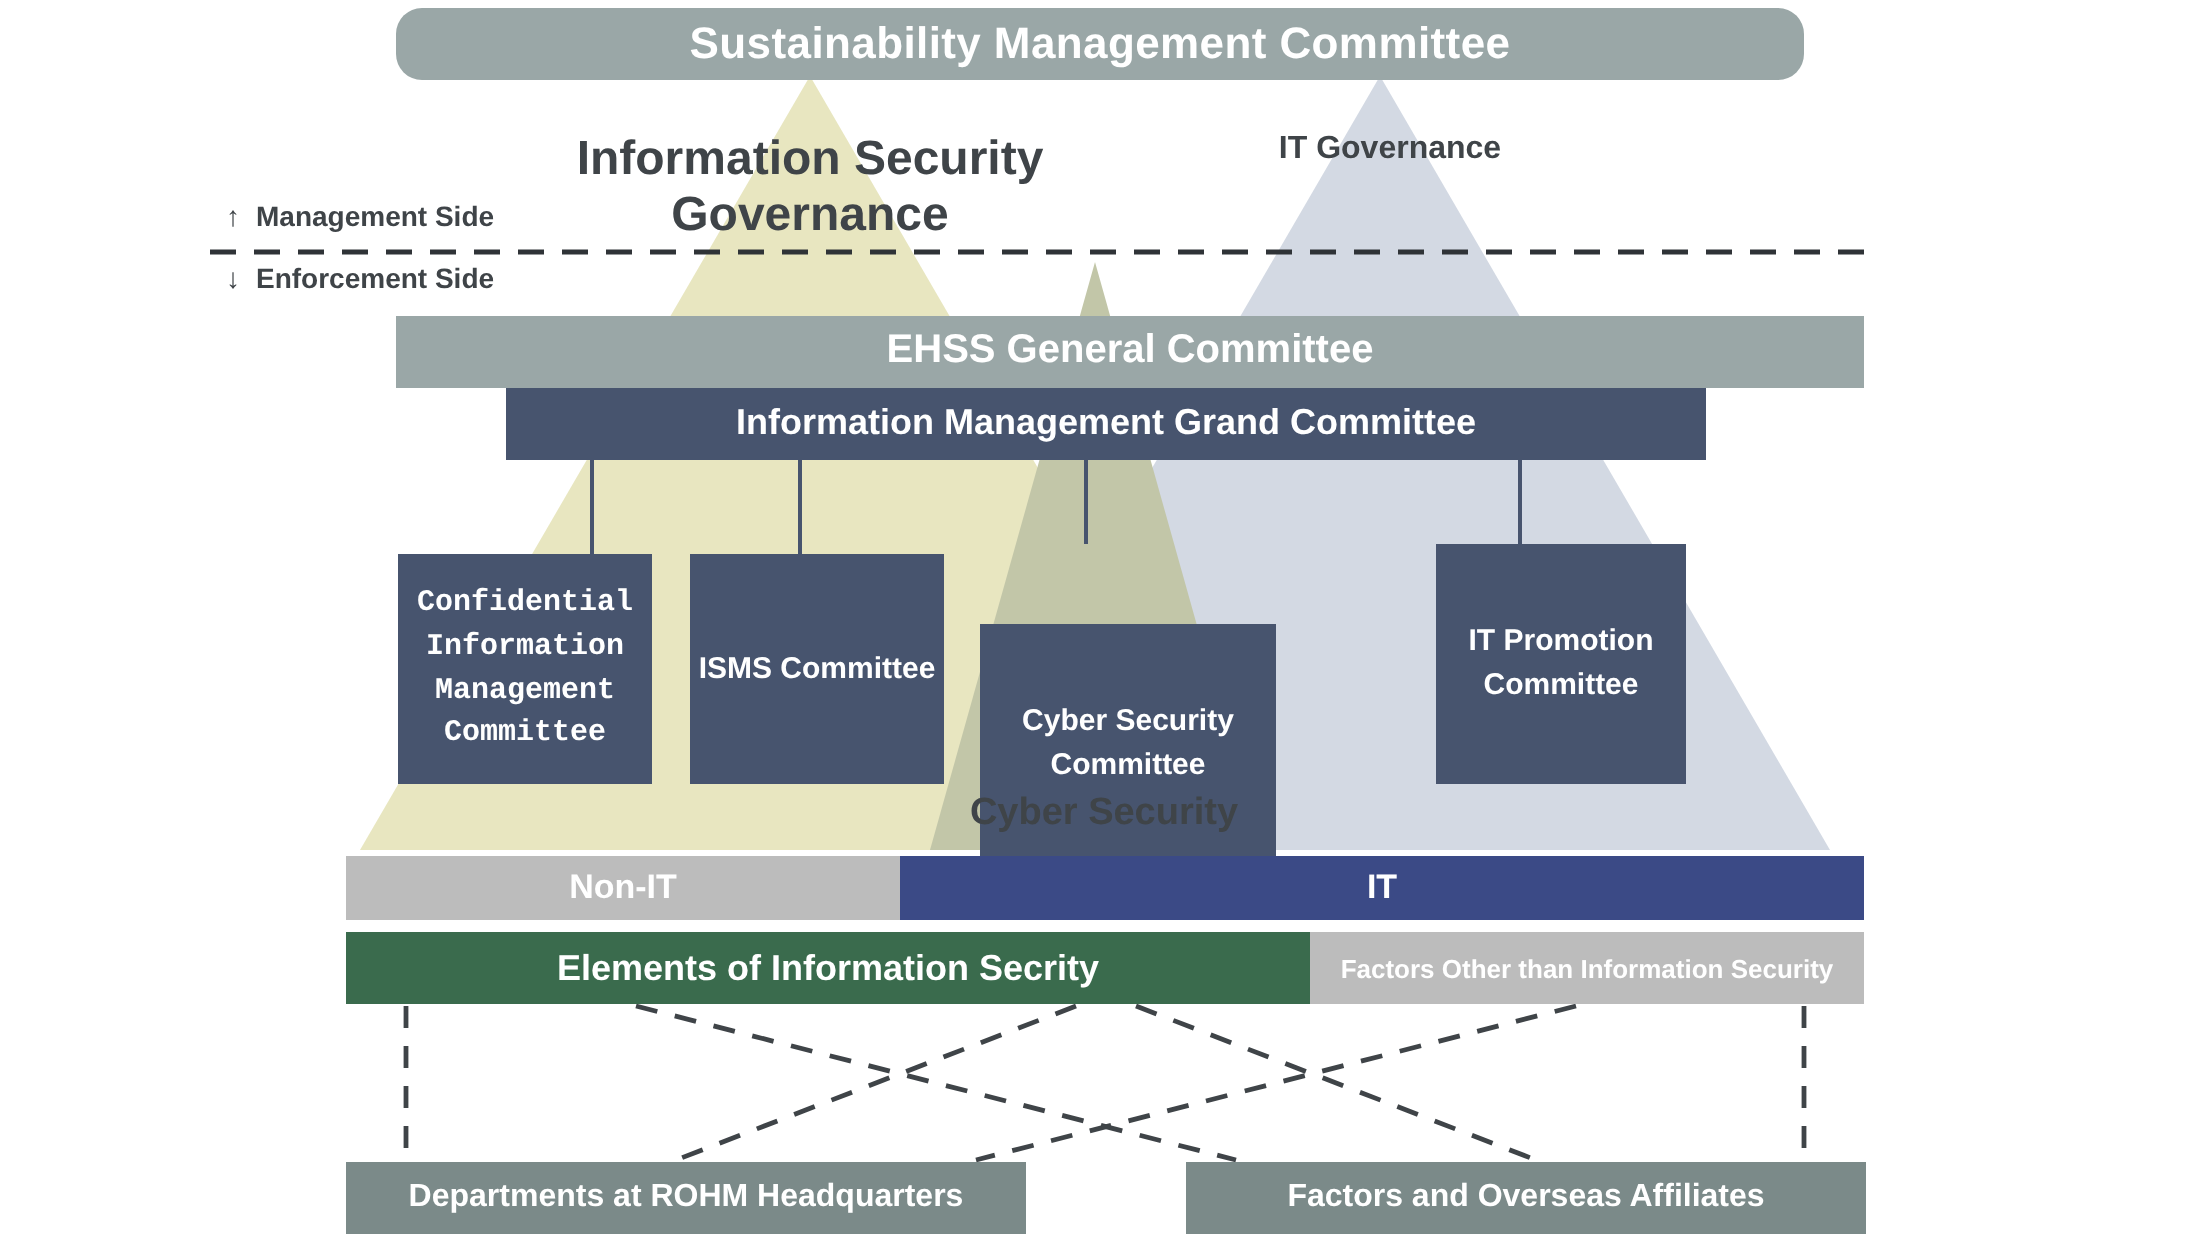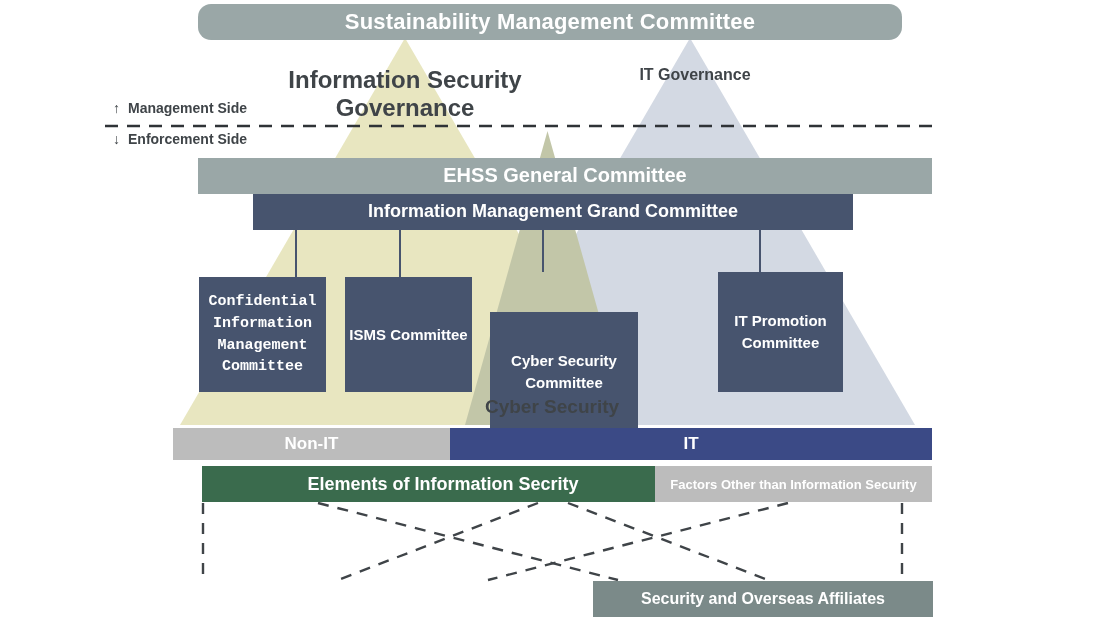--- a/index.html
+++ b/index.html
@@ -125,21 +125,21 @@
   .seg-nonit {
     left: 173px; top: 428px; width: 277px; height: 32px;
     background: #bcbcbc; font-size: 17px;
   }
   .seg-it {
     left: 450px; top: 428px; width: 482px; height: 32px;
     background: #3b4a86; font-size: 17px;
   }
   .seg-elements {
     left: 173px; top: 466px; width: 482px; height: 36px;
-    background: #3a6b4d; font-size: 18px; margin-left: 29px;
+    background: #3a6b4d; font-size: 18px;
   }
   .seg-factors {
     left: 655px; top: 466px; width: 277px; height: 36px;
     background: #bcbcbc; font-size: 13px;
   }
 
   .bottom-box {
     position: absolute;
     box-sizing: border-box;
     background: #7b8a89;
@@ -206,15 +206,16 @@
   <div class="committee-box box-itpc">IT Promotion Committee</div>
 
   <div class="tri-label lbl-cyber">Cyber Security</div>
 
   <div class="seg-bar seg-nonit">Non-IT</div>
   <div class="seg-bar seg-it">IT</div>
 
   <div class="seg-bar seg-elements">Elements of Information Secrity</div>
   <div class="seg-bar seg-factors">Factors Other than Information Security</div>
 
-  <div class="bottom-box bb-aff">Security and Overseas Affiliates</div>
+  <div class="bottom-box bb-hq">Departments at ROHM Headquarters</div>
+  <div class="bottom-box bb-aff">Factors and Overseas Affiliates</div>
 
 </div>
 
 </body></html>

